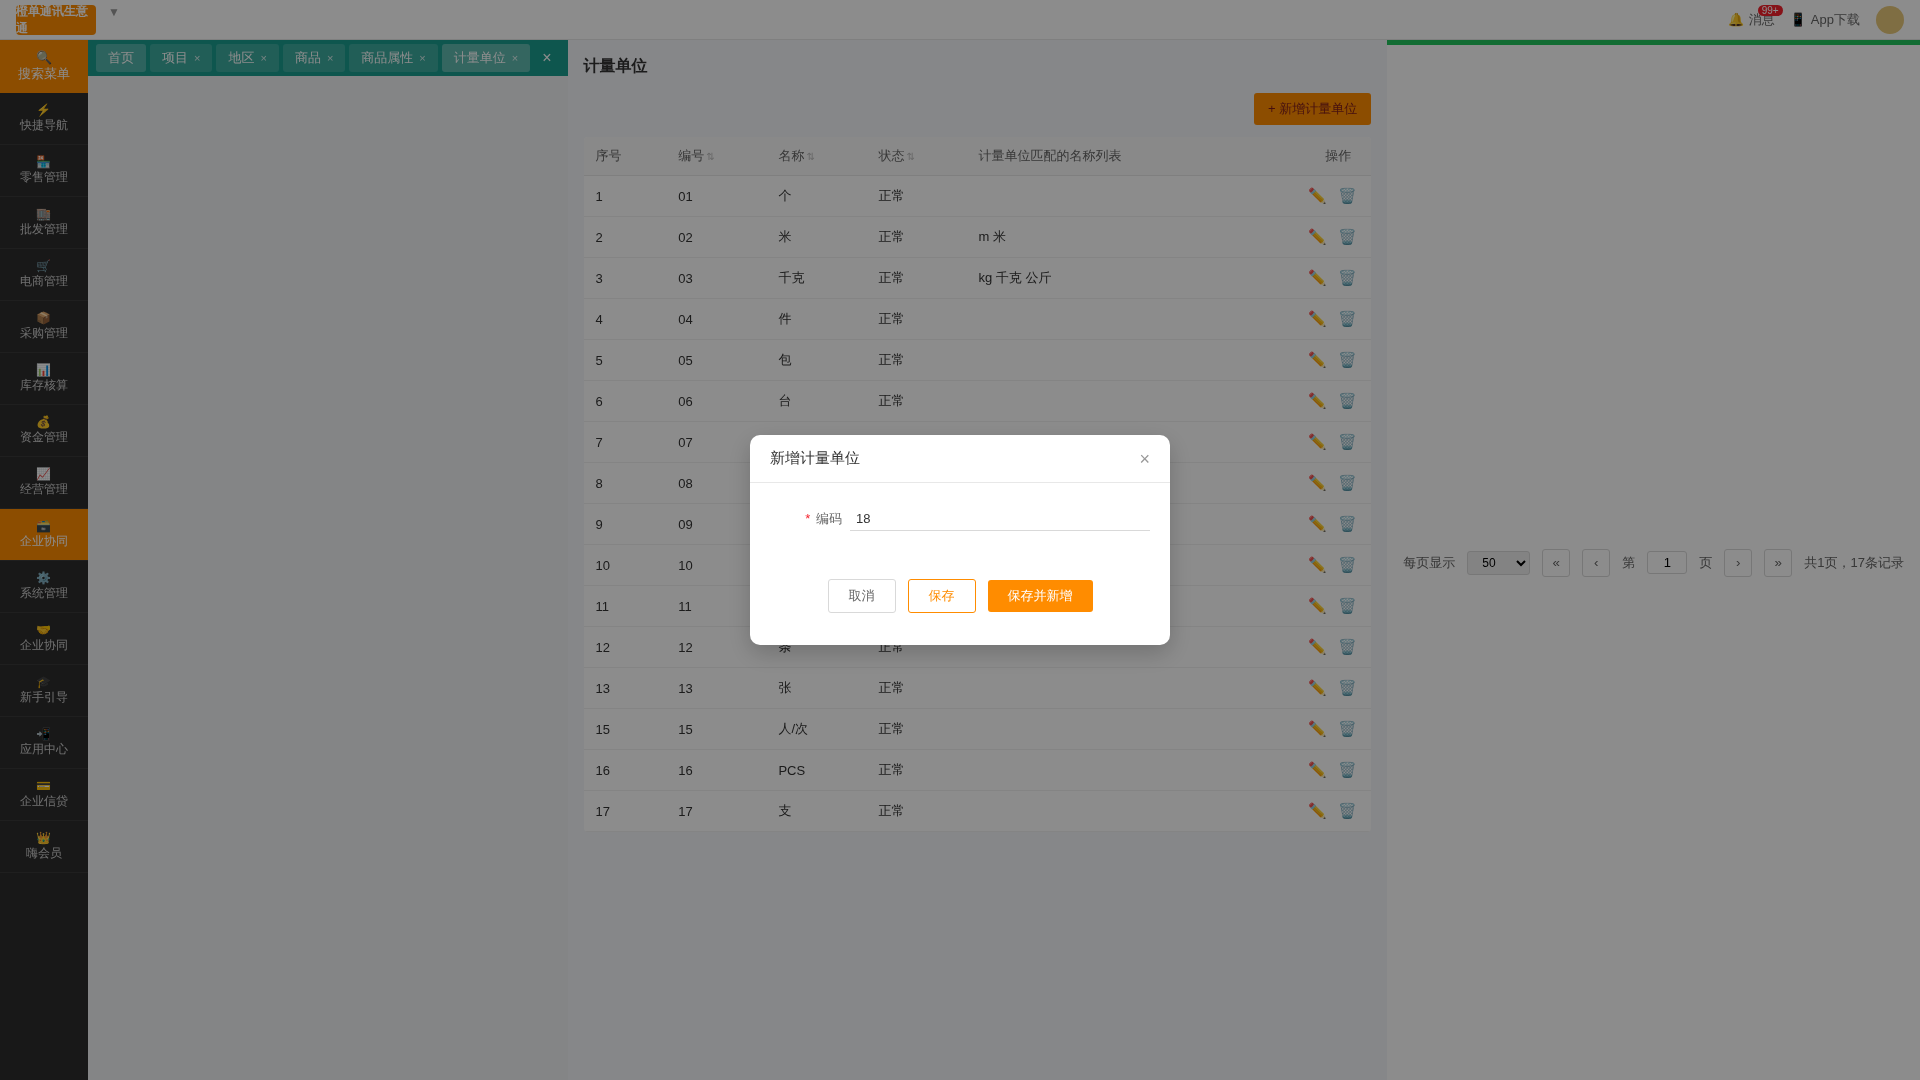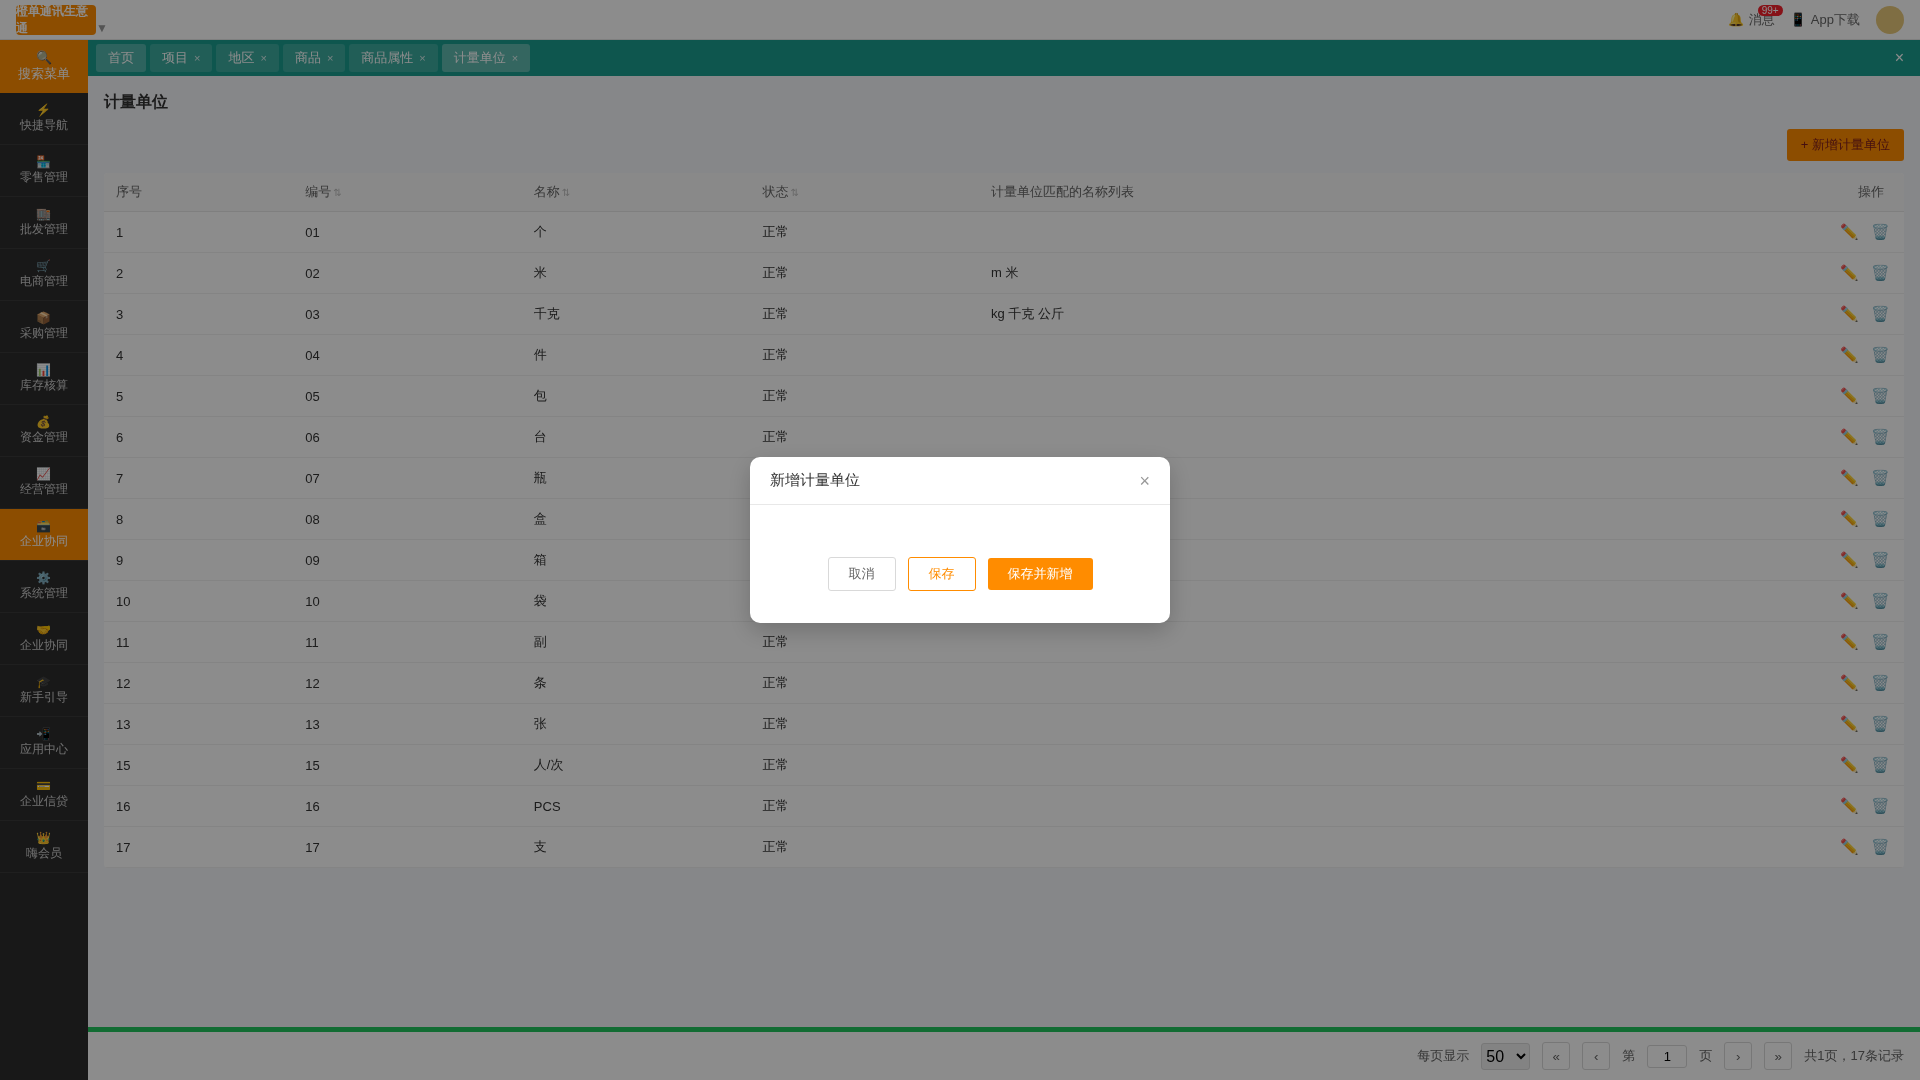--- a/index.html
+++ b/index.html
@@ -9,21 +9,21 @@
     .top-header {
       height: 40px;
       background: #fff;
       display: flex;
       align-items: center;
       justify-content: space-between;
       padding: 0 16px;
       border-bottom: 1px solid #e8e8e8;
       flex-shrink: 0;
     }
-    .logo-area { display: flex; align-items: flex-end; gap: 0; }
+    .logo-area { display: flex; align-items: flex-start; gap: 12px; }
     .logo-box { width: 80px; height: 30px; background: #ff8c00; border-radius: 4px; display: flex; align-items: center; justify-content: center; }
     .logo-text { color: #fff; font-size: 12px; font-weight: bold; }
     .header-right { display: flex; align-items: center; gap: 16px; }
     .badge-btn { position: relative; background: none; border: none; cursor: pointer; color: #666; font-size: 13px; display: flex; align-items: center; gap: 4px; }
     .badge { position: absolute; top: -6px; right: -8px; background: #f5222d; color: #fff; border-radius: 10px; font-size: 10px; padding: 0 4px; min-width: 16px; text-align: center; }
     .app-download { color: #666; font-size: 13px; cursor: pointer; display: flex; align-items: center; gap: 4px; }
     .avatar { width: 28px; height: 28px; background: #e8e8e8; border-radius: 50%; cursor: pointer; }
 
     
     .main-layout { display: flex; flex: 1; overflow: hidden; }
@@ -42,21 +42,21 @@
       text-align: center;
       color: #ccc;
       cursor: pointer;
       font-size: 12px;
       border-bottom: 1px solid #3a3a3a;
       transition: background 0.2s;
     }
     .sidebar-item.active { background: #ff8c00; color: #fff; }
 
     
-    .content-area { flex: 1; display: flex; flex-direction: column; overflow: hidden; }
+    .content-area { flex: 1; display: flex; flex-direction: row; overflow: hidden; }
 
     
     .tab-bar {
       background: #1a9d8f;
       display: flex;
       align-items: center;
       height: 36px;
       flex-shrink: 0;
       padding: 0 8px;
     }
@@ -126,21 +126,21 @@
       border-top: 5px solid #22c55e;
       display: flex;
       align-items: center;
       justify-content: flex-end;
       padding: 10px 16px;
       gap: 12px;
       font-size: 13px;
       color: #666;
       flex-shrink: 0;
     }
-    .page-size-select { border: 1px solid #d9d9d9; border-radius: 3px; padding: 3px 0; font-size: 16px; }
+    .page-size-select { border: 1px solid #d9d9d9; border-radius: 3px; padding: 3px 10px; font-size: 12px; }
     .page-btn { border: 1px solid #d9d9d9; background: #fff; width: 28px; height: 28px; display: flex; align-items: center; justify-content: center; border-radius: 3px; cursor: pointer; color: #666; }
     .page-num-input { border: 1px solid #d9d9d9; border-radius: 3px; width: 40px; text-align: center; padding: 3px; font-size: 13px; }
 
     
     .modal-overlay {
       position: fixed;
       top: 0; left: 0; right: 0; bottom: 0;
       background: rgba(0,0,0,0.45);
       display: flex;
       align-items: center;
@@ -562,20 +562,27 @@
   </div>
 </div>
 
 <div class="modal-overlay">
   <div class="modal">
     <div class="modal-header">
       <span>新增计量单位</span>
       <button class="modal-close">×</button>
     </div>
     <div class="modal-body">
+      <div class="form-row">
+        <div class="form-label">
+          <span class="required">*</span>
+          <span>编码</span>
+        </div>
+        <input type="text" class="form-input" value="18" style="">
+      </div>
     </div>
     <div class="modal-footer">
       <button class="btn-cancel">取消</button>
       <button class="btn-save">保存</button>
       <button class="btn-save-new">保存并新增</button>
     </div>
   </div>
 </div>
 
 </body></html>

